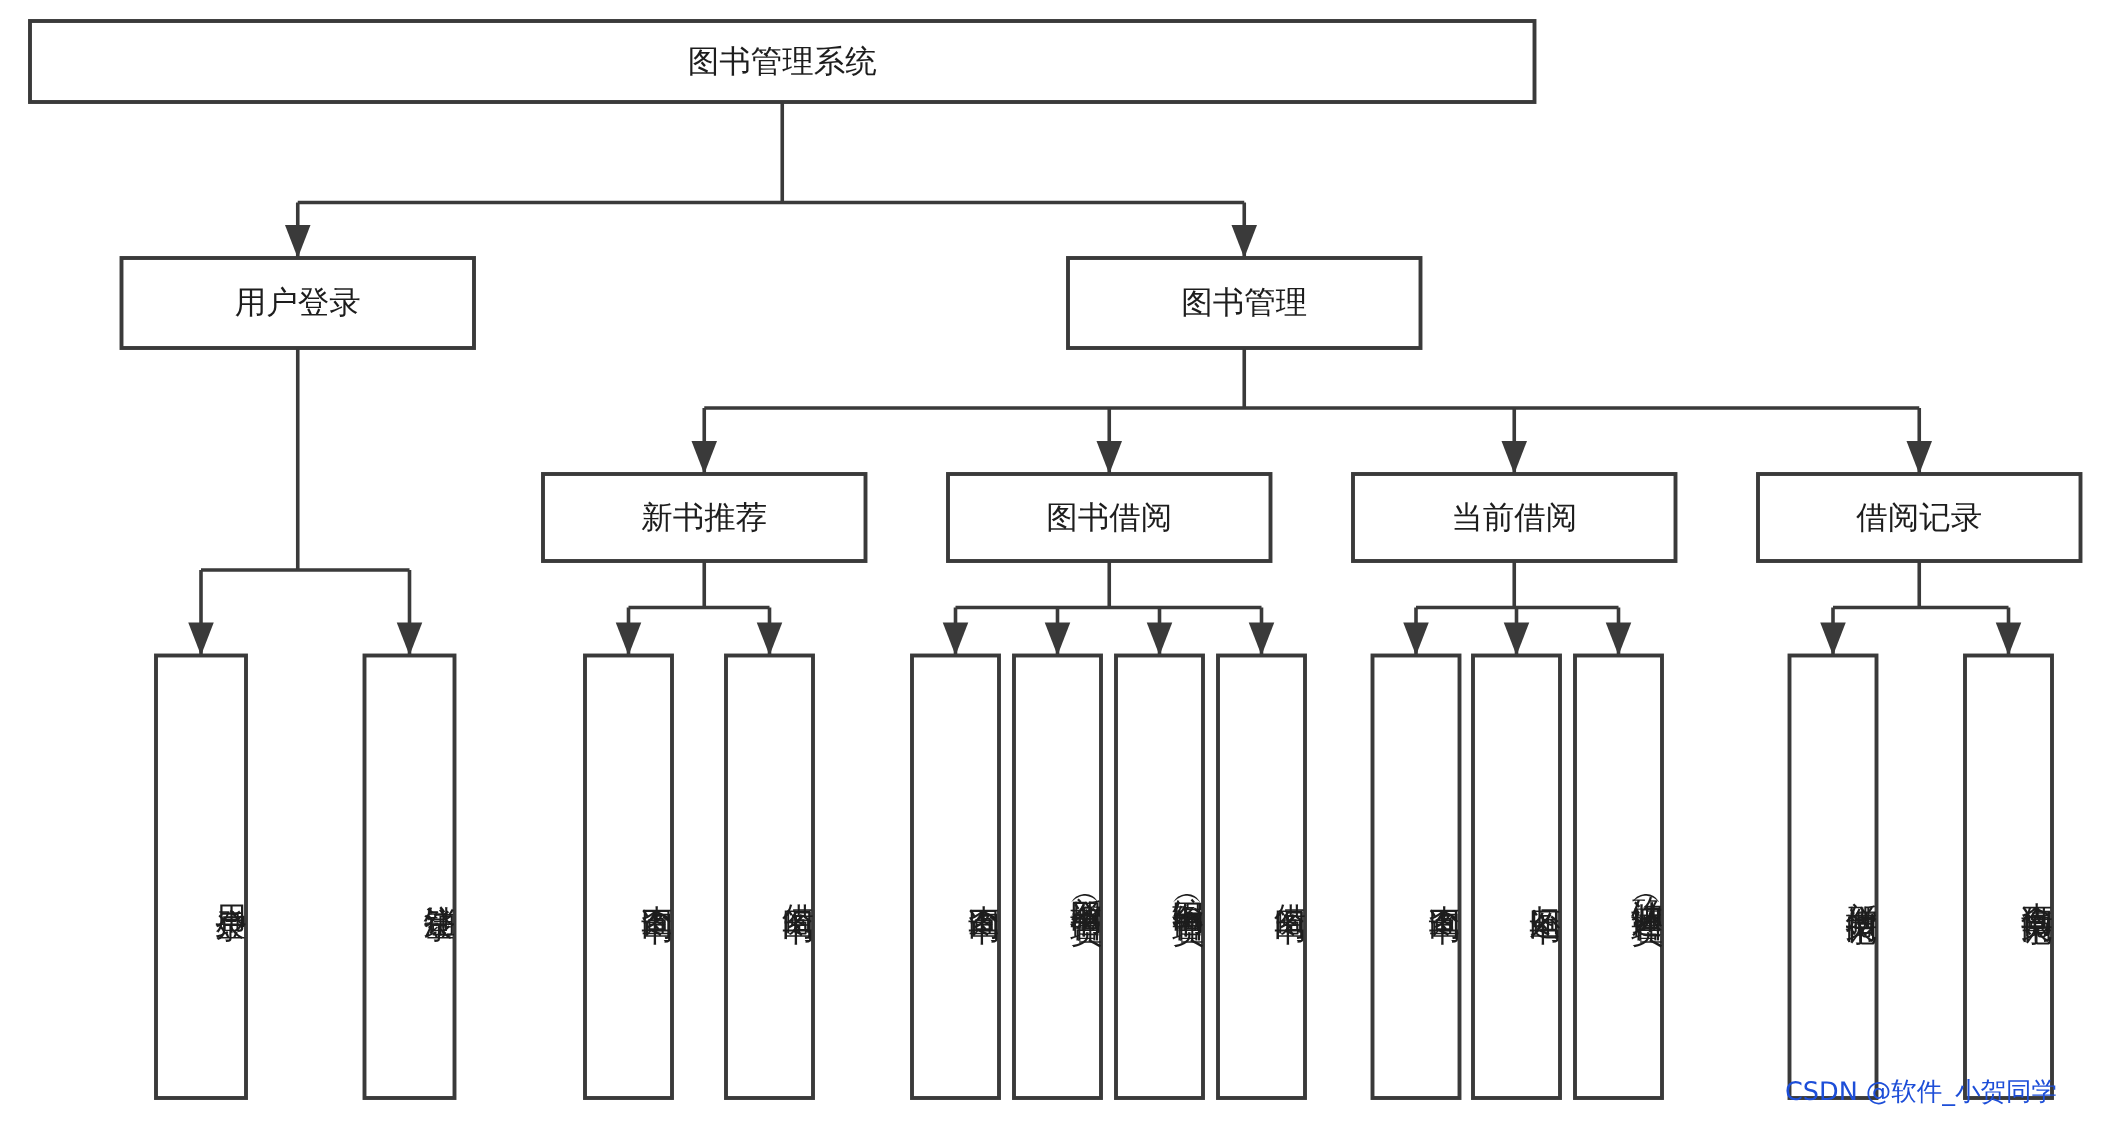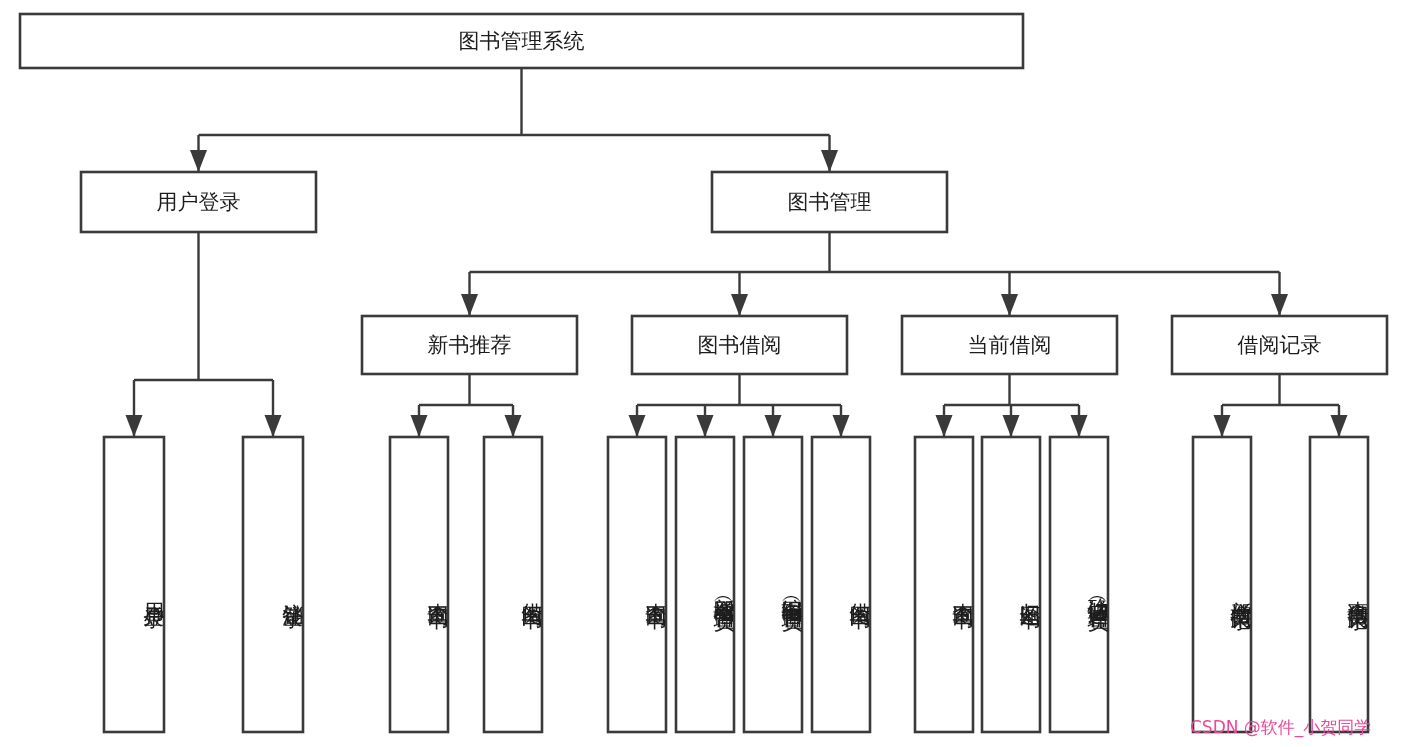--- a/index.html
+++ b/index.html
@@ -65,21 +65,21 @@
     white-space: nowrap;
     display: flex;
     align-items: flex-start;
     justify-content: center;
     user-select: none;
   }
   .watermark {
     position: absolute;
     font-family: "DejaVu Sans", "Liberation Sans", sans-serif;
     font-size: 17px;
-    color: #ec4899;
+    color: #1d4ed8;
     white-space: nowrap;
     user-select: none;
   }
 </style>
 </head>
 <body>
 
 <div id="diagram-root">
 
   <svg class="flow" viewBox="0 0 1405 747">

